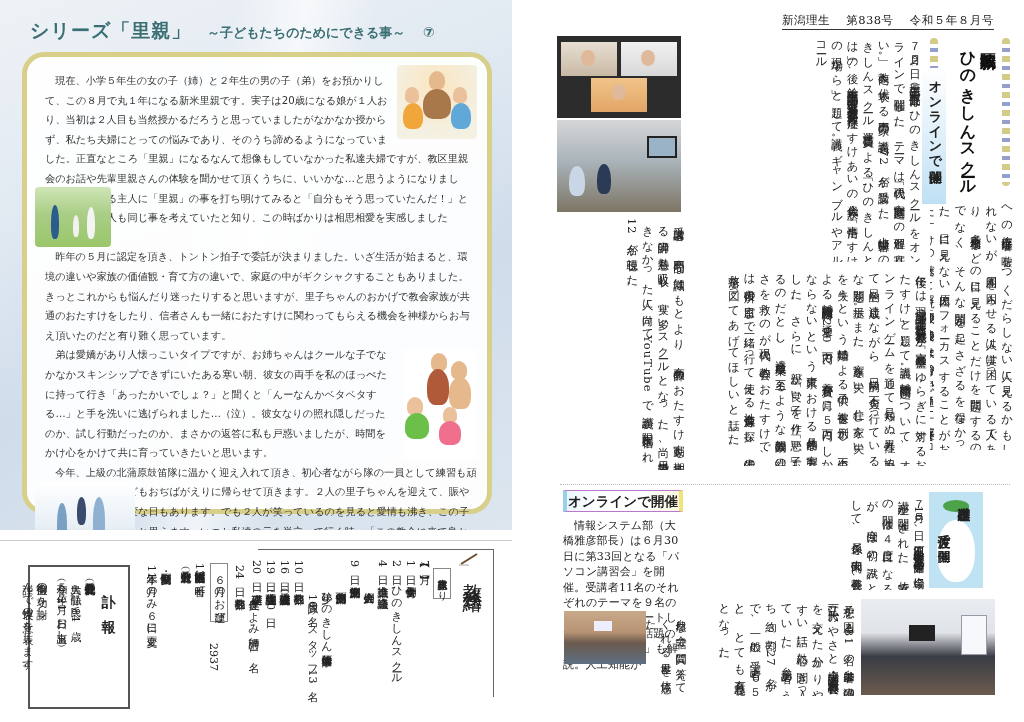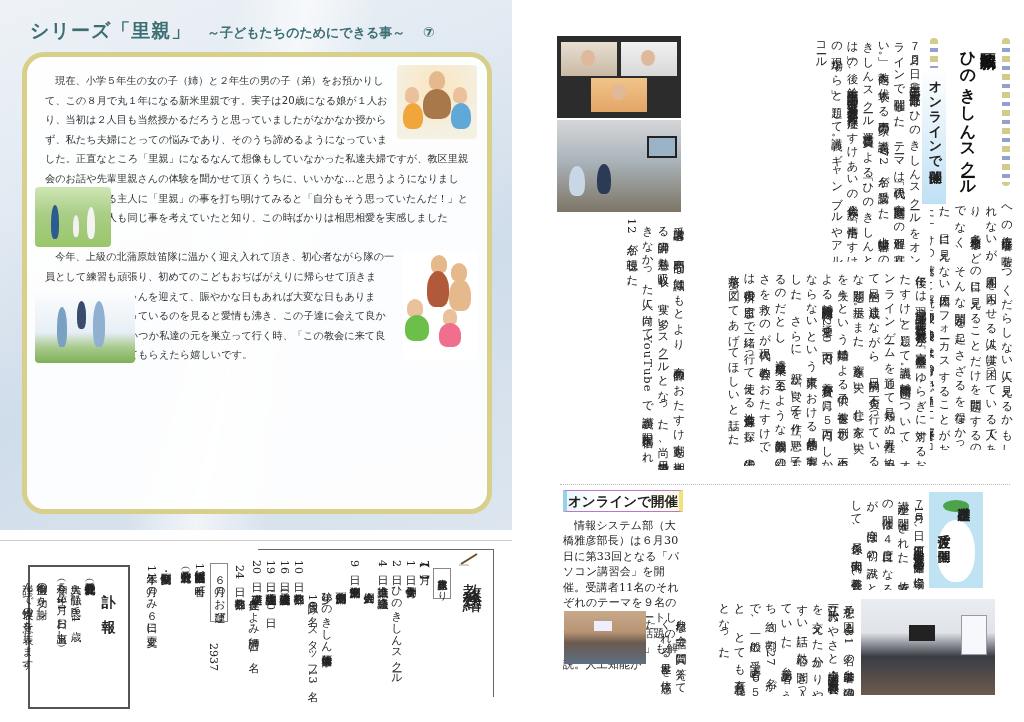--- a/index.html
+++ b/index.html
@@ -127,30 +127,32 @@
           <div class="fig" style="left:6px;top:38px;width:20px;height:26px;background:#f0a63b;"></div>
           <div class="fig" style="left:56px;top:22px;width:14px;height:16px;background:#eac19a;"></div>
           <div class="fig" style="left:54px;top:38px;width:20px;height:26px;background:#5fa8d8;"></div>
         </div>
         <p style="margin-bottom:0;">現在、小学５年生の女の子（姉）と２年生の男の子（弟）をお預かりして、この８月で丸１年になる新米里親です。実子は20歳になる娘が１人おり、当初は２人目も当然授かるだろうと思っていましたがなかなか授からず、私たち夫婦にとっての悩みであり、そのうち諦めるようになっていました。正直なところ「里親」になるなんて想像もしていなかった私達夫婦ですが、教区里親会のお話や先輩里親さんの体験を聞かせて頂くうちに、いいかな…と思うようになりました。会長である主人に「里親」の事を打ち明けてみると「自分もそう思っていたんだ！」という答え。主人も同じ事を考えていたと知り、この時ばかりは相思相愛を実感しました（笑）。</p>
         <div class="float-l img-park ill ill-park" style="margin-top:-60px;">
           <div class="fig" style="left:16px;top:18px;width:8px;height:34px;background:#2c5b8e;"></div>
           <div class="fig" style="left:38px;top:28px;width:6px;height:22px;background:#f1f1f1;"></div>
           <div class="fig" style="left:52px;top:20px;width:8px;height:32px;background:#f4f4f4;"></div>
         </div>
+        <p>昨年の５月に認定を頂き、トントン拍子で委託が決まりました。いざ生活が始まると、環境の違いや家族の価値観・育て方の違いで、家庭の中がギクシャクすることもありました。きっとこれからも悩んだり迷ったりすると思いますが、里子ちゃんのおかげで教会家族が共通のおたすけをしたり、信者さんも一緒におたすけに関わってもらえる機会を神様からお与え頂いたのだと有り難く思っています。</p>
         <div class="float-r img-kids ill ill-kids">
           <div class="fig" style="left:28px;top:4px;width:16px;height:18px;background:#e6b98d;"></div>
           <div class="fig" style="left:24px;top:20px;width:22px;height:36px;background:#b05a3a;"></div>
           <div class="fig" style="left:48px;top:12px;width:16px;height:18px;background:#e6b98d;"></div>
           <div class="fig" style="left:46px;top:28px;width:22px;height:32px;background:#e6b98d;"></div>
           <div class="fig" style="left:4px;top:48px;width:16px;height:18px;background:#eac19a;"></div>
           <div class="fig" style="left:2px;top:64px;width:24px;height:26px;background:#6cc04a;"></div>
           <div class="fig" style="left:40px;top:58px;width:14px;height:16px;background:#eac19a;"></div>
           <div class="fig" style="left:36px;top:72px;width:22px;height:24px;background:#ef6f8c;"></div>
         </div>
+        <p>弟は愛嬌があり人懐っこいタイプですが、お姉ちゃんはクールな子でなかなかスキンシップできずにいたある寒い朝、彼女の両手を私のほっぺたに持って行き「あったかいでしょ？」と聞くと「んーなんかベタベタする…」と手を洗いに逃げられました…（泣）。彼女なりの照れ隠しだったのか、試し行動だったのか、まさかの返答に私も戸惑いましたが、時間をかけ心をかけて共に育っていきたいと思います。</p>
         <p style="margin-top:0;">今年、上級の北蒲原鼓笛隊に温かく迎え入れて頂き、初心者ながら隊の一員として練習も頑張り、初めてのこどもおぢばがえりに帰らせて頂きます。２人の里子ちゃんを迎えて、賑やかな日もあれば大変な日もあります。でも２人が笑っているのを見ると愛情も沸き、この子達に会えて良かったと思えます。いつか私達の元を巣立って行く時、「この教会に来て良かった！」と思ってもらえたら嬉しいです。</p>
         <div class="float-l img-jump ill ill-jump" style="margin-top:-78px;">
           <div class="fig" style="left:22px;top:20px;width:10px;height:40px;background:#7aa0c4;"></div>
           <div class="fig" style="left:42px;top:14px;width:9px;height:28px;background:#3a4b6e;"></div>
           <div class="fig" style="left:58px;top:14px;width:12px;height:46px;background:#8fb0d1;"></div>
         </div>
 
       </div>
     </div>
   </div>
@@ -204,20 +206,25 @@
       </div>
     </div>
     <div class="vcol" style="left:232px; top:24px; height:140px;">
       <div style="padding-top:26px;"><span>奥住きよみ講師　11名</span></div>
       <div><span>24日</span>　<span>教務部会</span></div>
     </div>
   </div>
 </div>
 
 <div class="right-page">
+  <div class="issue-header">
+    <span>新潟理生</span>　
+    <span>第838号</span>　
+    <span>令和５年８月号</span>
+  </div>
 
   <div class="hinoki-title">
     <div class="hinoki-leaf-l"></div>
     <div class="hinoki-leaf-r"></div>
     <div class="hinoki-main">
       <div>新潟教区</div>
       <div>ひのきしんスクール</div>
     </div>
     <div class="hinoki-online">
       <span>オンラインで開催</span>

